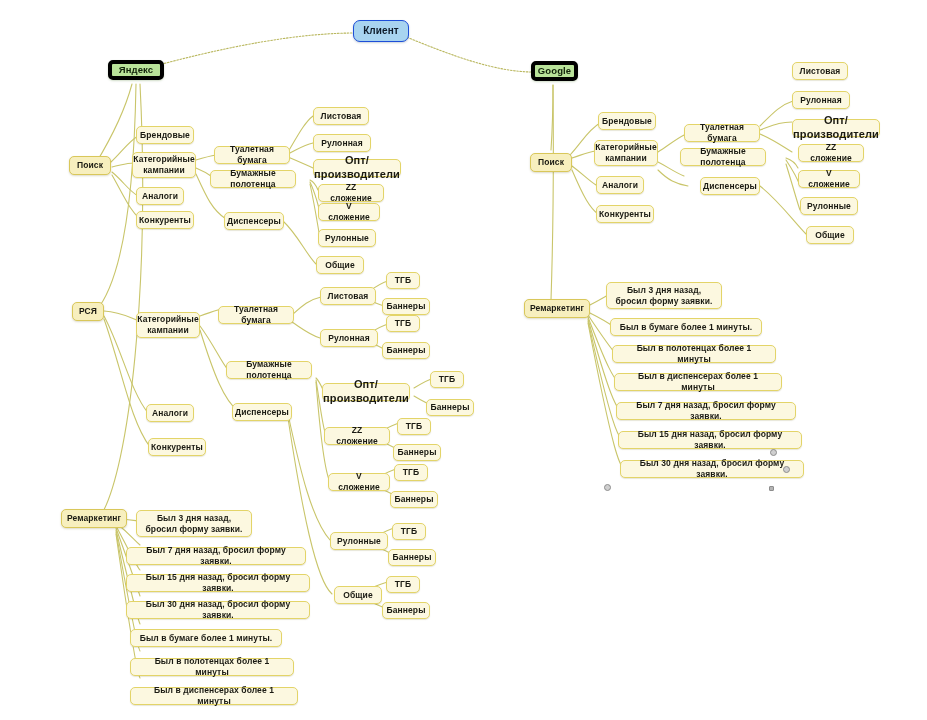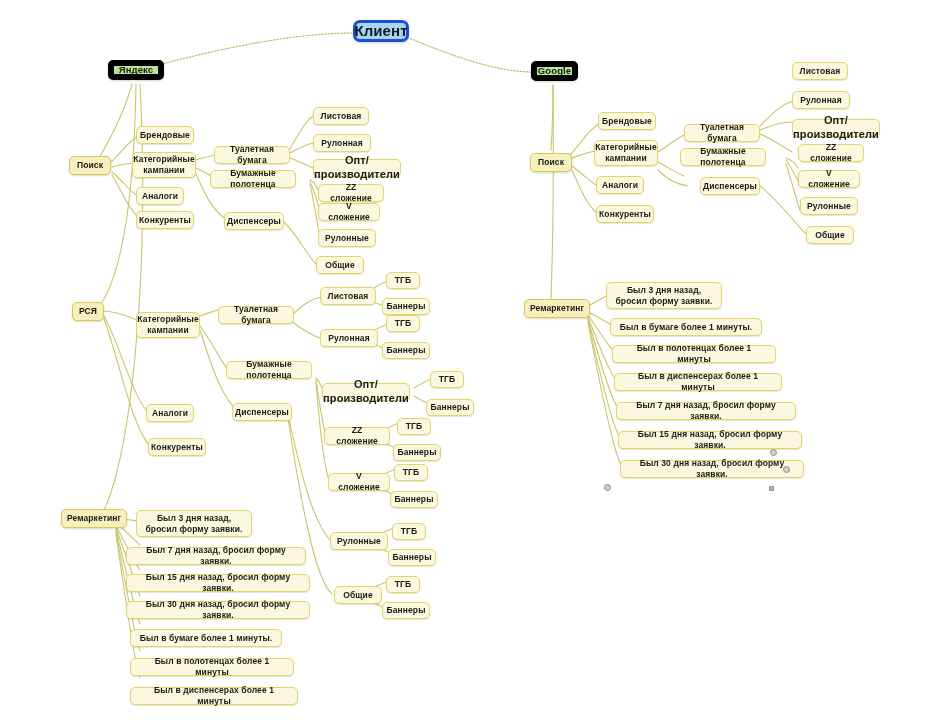--- a/index.html
+++ b/index.html
@@ -18,29 +18,29 @@
     line-height:1.25;
     padding:3px 6px;
     white-space:pre-line;
     color:#1a1a12;
     background:#fcf8e0;
     border:1px solid #e3d468;
     box-shadow:0 1px 1px rgba(120,110,40,.18);
   }
   .node.root{
     background:#a8d4f0;
-    border:3px solid #1d4ed8;
+    border:1px solid #1d4ed8;
     color:#0d1b2a;
-    font-size:15px;
+    font-size:10px;
     border-radius:7px;
     box-shadow:0 1px 2px rgba(40,80,120,.25);
   }
   .node.platform{
     background:#b9e39a;
-    border:6px solid #000000;
+    border:4px solid #000000;
     color:#10210a;
     font-size:9.5px;
     border-radius:5px;
     box-shadow:0 1px 2px rgba(70,120,40,.25);
   }
   .node.level1{
     background:#f7efbe;
     border:1px solid #d9c75a;
     box-shadow:0 1px 2px rgba(120,110,40,.25);
   }

